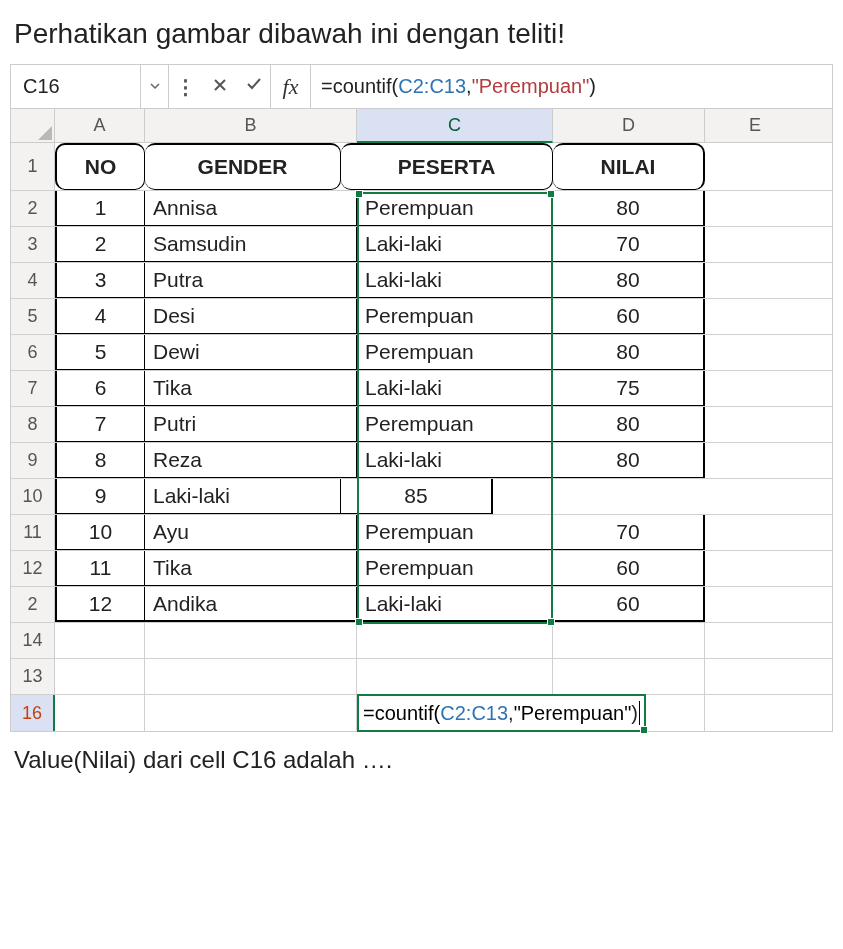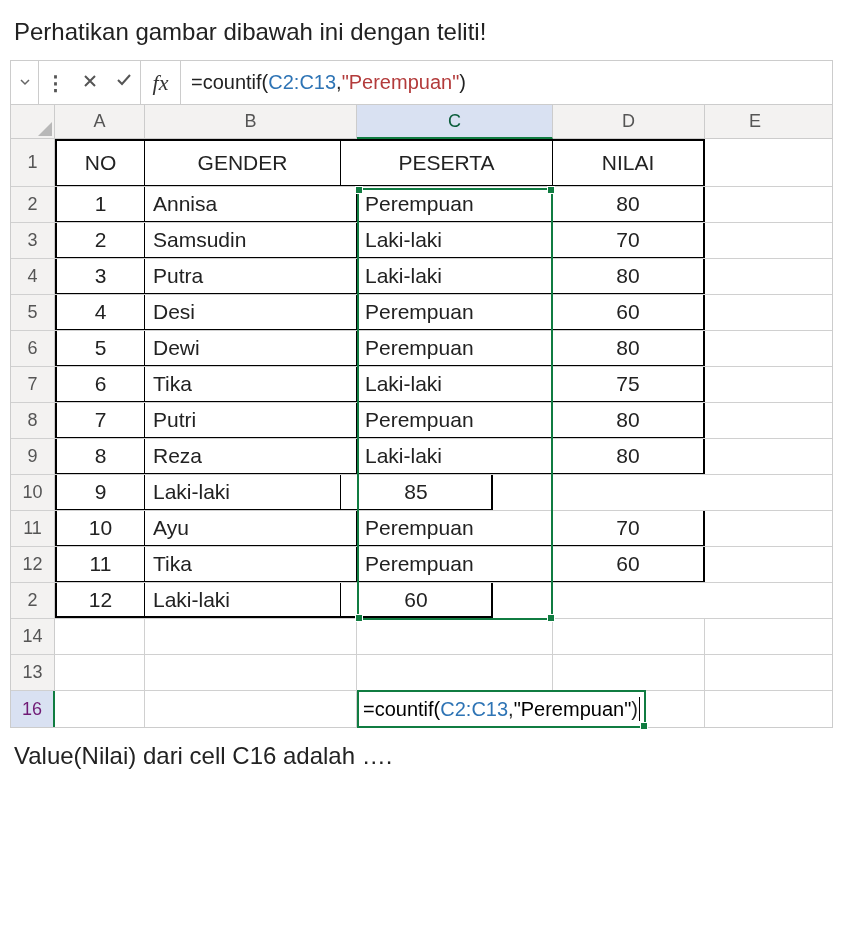--- a/index.html
+++ b/index.html
@@ -1,19 +1,19 @@
 <!DOCTYPE html>
 <html><head>
 <meta charset="utf-8">
 <style>
   * { box-sizing: border-box; }
   html, body { margin:0; padding:0; font-family: Arial, Helvetica, sans-serif; background:#fff; color:#222; }
   body { width:843px; }
   .page { padding:8px 10px 20px 10px; }
-  .instruction { font-size:24px; margin:10px 0 14px 4px; }
+  .instruction { font-size:28px; margin:10px 0 14px 4px; }
 
   .excel-frame { border:1px solid #ccc; background:#fff; }
 
   
   .fbar { display:flex; align-items:stretch; height:44px; border-bottom:1px solid #ccc; }
   .namebox { width:130px; border-right:1px solid #ccc; display:flex; align-items:center; padding:0 12px; font-size:20px; }
   .namebox-drop { width:28px; border-right:1px solid #ccc; display:flex; align-items:center; justify-content:center; color:#666; }
   .fbar-btn { width:34px; border-right:1px solid transparent; display:flex; align-items:center; justify-content:center; font-size:20px; color:#555; }
   .fbar-btn.sep { border-right:1px solid #ccc; }
   .fbar-fx { width:40px; display:flex; align-items:center; justify-content:center; font-style:italic; font-family:'Times New Roman', serif; font-size:22px; border-right:1px solid #ccc; color:#333;text-align:right; }
@@ -30,35 +30,35 @@
   .colB { width:212px; }
   .colC { width:196px; background:#d9e1f2; color:#0b5d3b; border-bottom:2px solid #107c41; margin-bottom:-1px; }
   .colD { width:152px; }
   .colE { width:100px; border-right:none; }
 
   
   .grid { position:relative; }
   .grow { display:flex; height:36px; border-bottom:1px solid #d0d0d0; }
   .grow.tall { height:48px; }
   .rowhead { width:44px; background:#f3f2f1; border-right:1px solid #ccc; display:flex; align-items:center; justify-content:center; color:#555; font-size:18px; }
-  .rowhead.sel { background:#d9e1f2; color:#701a75; border-right:2px solid #107c41; }
+  .rowhead.sel { background:#d9e1f2; color:#c2410c; border-right:2px solid #107c41; }
   .cell { border-right:1px solid #d0d0d0; display:flex; align-items:center; padding:0 8px; font-size:21px; }
   .cell.cA { width:90px; justify-content:center; }
   .cell.cB { width:212px; }
   .cell.cC { width:196px; }
   .cell.cD { width:152px; justify-content:center; }
   .cell.cE { width:100px; border-right:none; }
 
   
   .databorder .cell.cA, .databorder .cell.cB, .databorder .cell.cC, .databorder .cell.cD { border-right:1px solid #000; border-bottom:1px solid #000; }
   .databorder.first .cell.cA, .databorder.first .cell.cB, .databorder.first .cell.cC, .databorder.first .cell.cD { border-top:2px solid #000; }
   .databorder .cell.cA { border-left:2px solid #000; }
   .databorder .cell.cD { border-right:2px solid #000; }
   .databorder.last .cell.cA, .databorder.last .cell.cB, .databorder.last .cell.cC, .databorder.last .cell.cD { border-bottom:2px solid #000; }
-  .hdrcell { font-weight:400; justify-content:center; }
+  .hdrcell { font-weight:700; justify-content:center;border-radius:10px; }
 
   
   .colC-range { position:absolute; left:346px; top:49px; width:196px; border:2px solid #107c41; pointer-events:none; }
   .colC-range .handle { position:absolute; width:8px; height:8px; background:#107c41; border:1px solid #fff; }
   .colC-range .htl { top:-4px; left:-4px; }
   .colC-range .htr { top:-4px; right:-4px; }
   .colC-range .hbl { bottom:-4px; left:-4px; }
   .colC-range .hbr { bottom:-4px; right:-4px; }
 
   
@@ -75,20 +75,21 @@
 </style>
 </head>
 <body>
 
 <div class="page">
   <div class="instruction">Perhatikan gambar dibawah ini dengan teliti!</div>
 
   <div class="excel-frame">
 
     <div class="fbar">
+      <div class="namebox">C16</div>
       <div class="namebox-drop">
         <span>
           <svg width="12" height="12" viewBox="0 0 12 12">
               <path d="M2 4 L6 8 L10 4" fill="none" stroke="#666" stroke-width="1.5"></path>
             </svg>
         </span>
       </div>
       <div class="fbar-btn" style="font-weight:bold;">⋮</div>
       <div class="fbar-btn">
         <span>
@@ -221,20 +222,21 @@
         <div class="rowhead">12</div>
         <div class="cell cA">11</div>
         <div class="cell cB">Tika</div>
         <div class="cell cC">Perempuan</div>
         <div class="cell cD">60</div>
         <div class="cell cE"></div>
       </div>
       <div class="grow databorder last">
         <div class="rowhead">2</div>
         <div class="cell cA">12</div>
+        <div class="cell cB">Andika</div>
         <div class="cell cC">Laki-laki</div>
         <div class="cell cD">60</div>
         <div class="cell cE"></div>
       </div>
 
       <div class="grow">
         <div class="rowhead">14</div>
         <div class="cell cA"></div>
         <div class="cell cB"></div>
         <div class="cell cC"></div>

